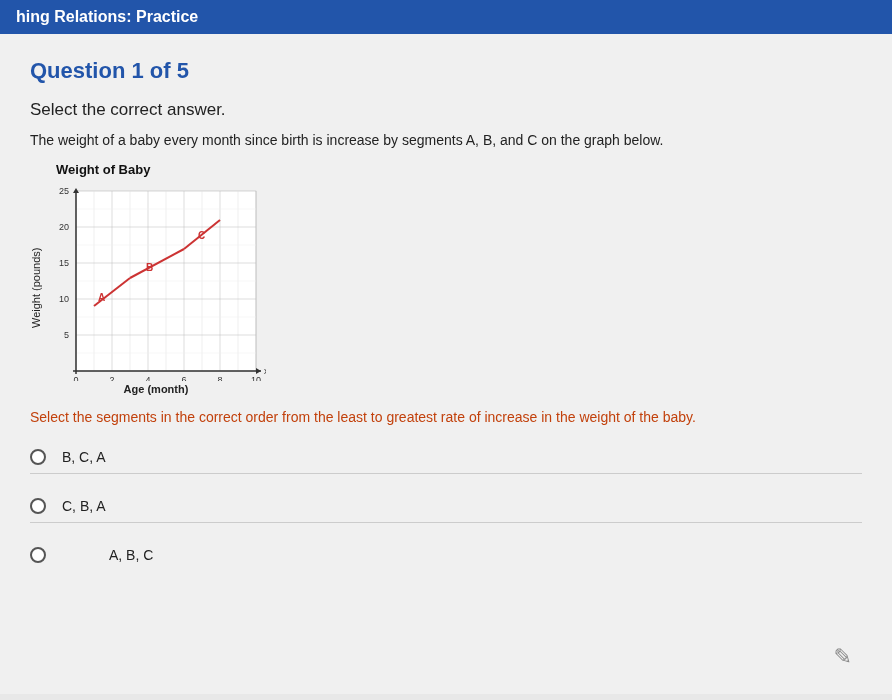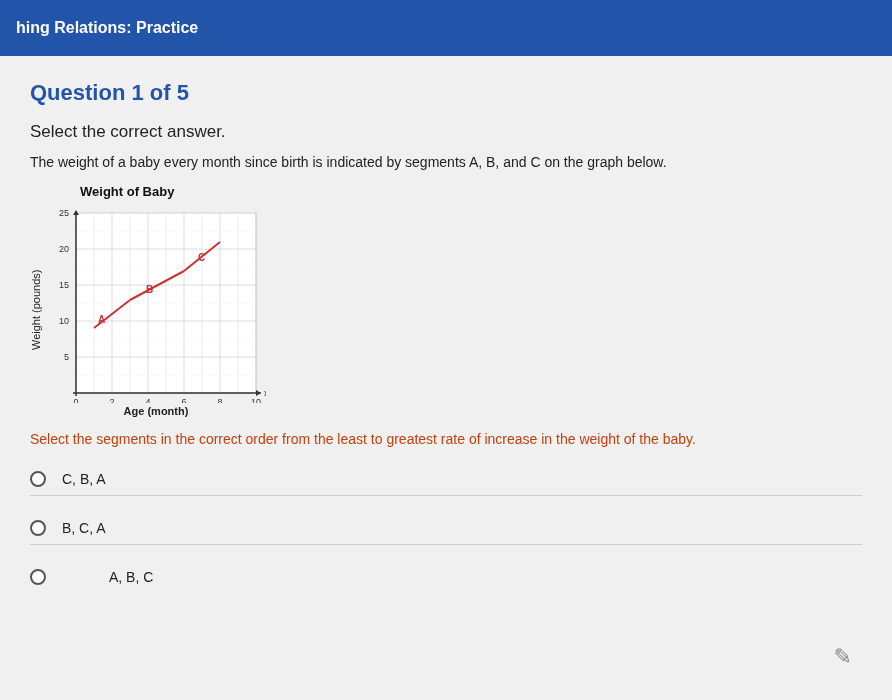--- a/index.html
+++ b/index.html
@@ -5,21 +5,21 @@
     * { box-sizing: border-box; margin: 0; padding: 0; }
     body {
       font-family: Arial, sans-serif;
       background: #e8e8e8;
       width: 892px;
       min-height: 700px;
     }
     .title-bar {
       background: #2255aa;
       color: white;
-      padding: 19px 16px;
+      padding: 8px 16px;
       font-size: 16px;
       font-weight: bold;
     }
     .content-area {
       background: #f0f0f0;
       padding: 24px 30px;
       min-height: 660px;
     }
     .question-heading {
       color: #2255aa;
@@ -40,21 +40,21 @@
     .graph-container {
       margin-bottom: 14px;
       display: flex;
       flex-direction: column;
       align-items: flex-start;
     }
     .graph-title {
       font-size: 13px;
       font-weight: bold;
       color: #111;
-      margin-left: 50px;
+      margin-left: 26px;
       margin-bottom: 4px;
     }
     .graph-wrap {
       display: flex;
       align-items: center;
     }
     .y-label {
       font-size: 11px;
       color: #222;
       writing-mode: vertical-rl;
@@ -118,21 +118,21 @@
 </head>
 <body>
 
 <div class="title-bar">
   <span>hing Relations: Practice</span>
 </div>
 
 <div class="content-area">
   <div class="question-heading">Question 1 of 5</div>
   <div class="instruction">Select the correct answer.</div>
-  <div class="question-text">The weight of a baby every month since birth is indicated by segments A, B, and C on the graph below.</div>
+  <div class="question-text">The weight of a baby every month since birth is increase by segments A, B, and C on the graph below.</div>
 
   <div class="graph-container">
     <div class="graph-title">Weight of Baby</div>
     <div class="graph-wrap">
       <div class="y-label">Weight (pounds)</div>
       <div class="graph-svg-wrap">
         <svg width="220" height="200" viewBox="0 0 220 200">
 
           <rect x="30" y="10" width="180" height="180" fill="white" stroke="#aaa" stroke-width="0.5"></rect>
 
@@ -206,25 +206,25 @@
         <div class="x-label">Age (month)</div>
       </div>
     </div>
   </div>
 
   <div class="select-order-text">Select the segments in the correct order from the least to greatest rate of increase in the weight of the baby.</div>
 
   <div>
     <div class="answer-option">
       <div class="radio-circle"></div>
-      <span class="answer-label">C, B, A</span>
+      <span class="answer-label">B, C, A</span>
     </div>
     <div class="answer-option">
       <div class="radio-circle"></div>
-      <span class="answer-label">B, C, A</span>
+      <span class="answer-label">C, B, A</span>
     </div>
     <div class="answer-option">
       <div class="radio-circle"></div>
       <span class="answer-label">A, B, C</span>
     </div>
   </div>
 
   <span class="pencil-icon">✎</span>
 </div>
 

